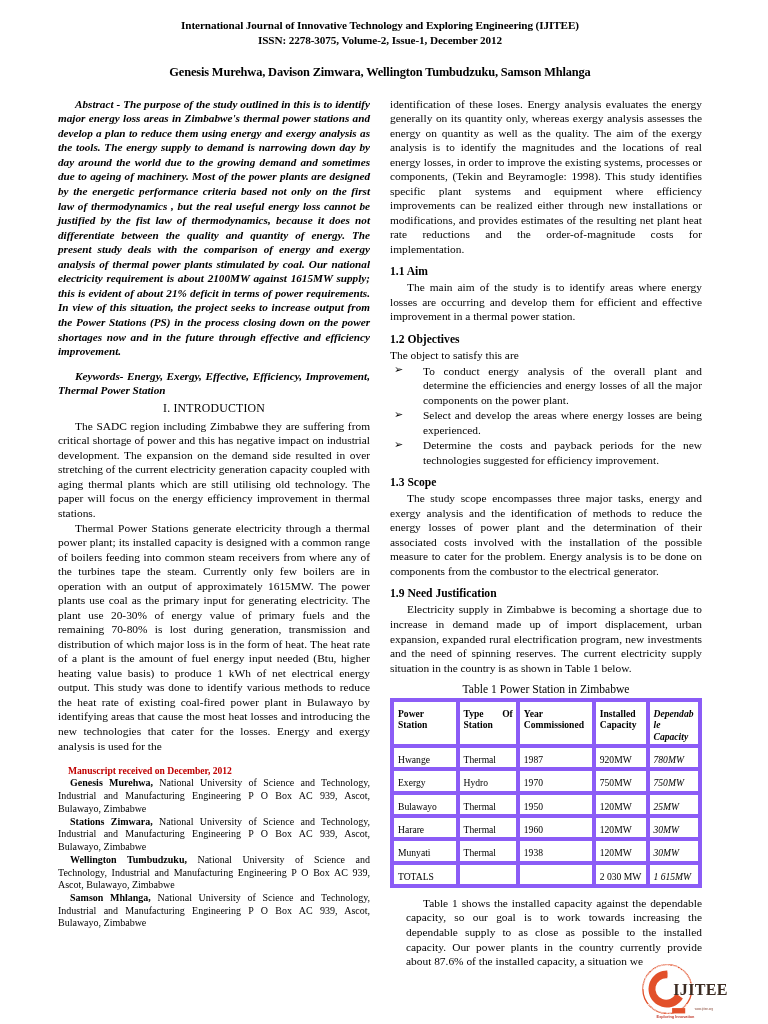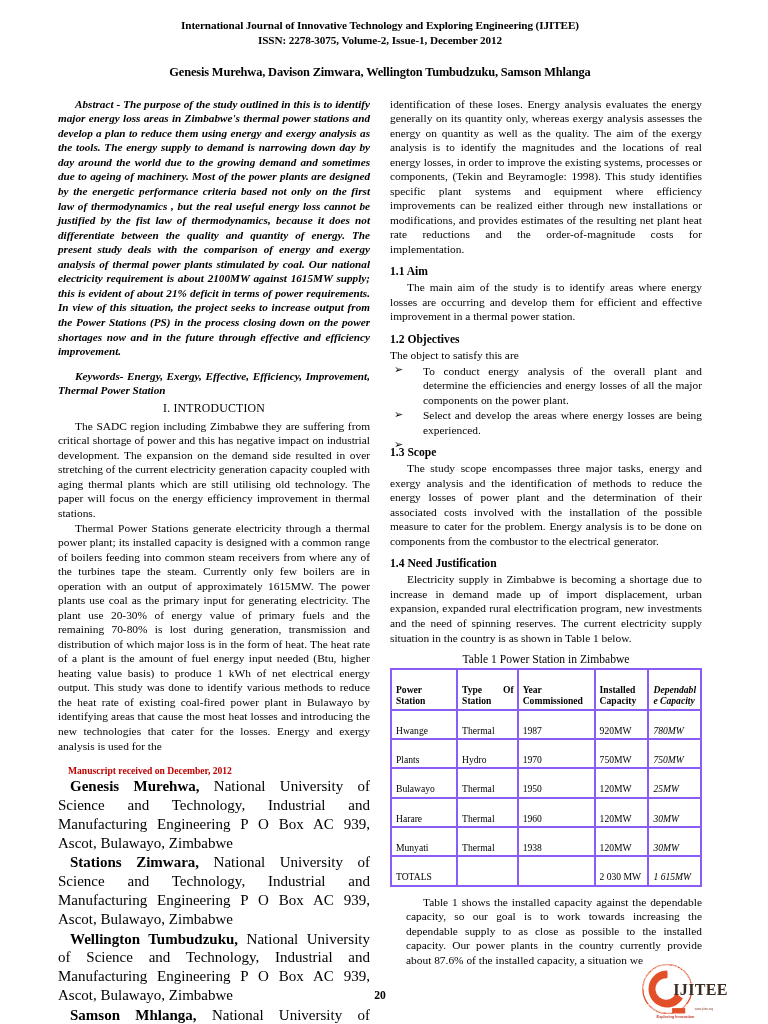--- a/index.html
+++ b/index.html
@@ -137,21 +137,21 @@
   }
   .manuscript-note {
     color: #c00000;
     font-weight: bold;
     font-size: 9.6px;
     text-indent: 10px;
     line-height: 1.24;
     text-align: left;
   }
   .affil {
-    font-size: 15px;
+    font-size: 10px;
     line-height: 1.26;
     text-indent: 12px;
     text-align: justify;
     margin-top: 0.5px;
   }
   .affil b {
     font-weight: bold;
   }
 
   
@@ -160,24 +160,24 @@
     font-size: 11.6px;
     margin: 8px 0 2px 0;
   }
   table.ps-table {
     border-collapse: collapse;
     width: 100%;
     table-layout: fixed;
   }
   table.ps-table th,
   table.ps-table td {
-    border: 2px solid #8b5cf6;
+    border: 4px solid #8b5cf6;
     font-size: 9.6px;
     line-height: 1.18;
-    padding: 14px 3px 2px 4px;
+    padding: 6px 3px 2px 4px;
     text-align: left;
     vertical-align: top;
     word-wrap: break-word;
   }
   table.ps-table th {
     font-weight: bold;
   }
   table.ps-table .c0 { width: 21.5%; }
   table.ps-table .c1 { width: 19.5%; }
   table.ps-table .c2 { width: 25.5%; }
@@ -267,27 +267,28 @@
         <li>
           <span class="bullet">➢</span>
           <span>To conduct energy analysis of the overall plant and determine the efficiencies and energy losses of all the major components on the power plant.</span>
         </li>
         <li>
           <span class="bullet">➢</span>
           <span>Select and develop the areas where energy losses are being experienced.</span>
         </li>
         <li>
           <span class="bullet">➢</span>
+          <span>Determine the costs and payback periods for the new technologies suggested for efficiency improvement.</span>
         </li>
       </ul>
 
       <div class="sec-head-num">1.3   Scope</div>
       <p class="body-p">The study scope encompasses three major tasks, energy and exergy analysis and the identification of methods to reduce the energy losses of power plant and the determination of their associated costs involved with the installation of the possible measure to cater for the problem. Energy analysis is to be done on components from the combustor to the electrical generator.</p>
 
-      <div class="sec-head-num">1.4  Need Justification</div>
+      <div class="sec-head-num">1.9  Need Justification</div>
       <p class="body-p">Electricity supply in Zimbabwe is becoming a shortage due to increase in demand made up of import displacement, urban expansion, expanded rural electrification program, new investments and the need of spinning reserves. The current electricity supply situation in the country is as shown in Table 1 below.</p>
 
       <div class="table-caption">Table 1 Power Station in Zimbabwe</div>
       <table class="ps-table">
         <thead>
           <tr>
             <th class="c0">Power Station</th>
             <th class="c1">Type Of Station</th>
             <th class="c2">Year Commissioned</th>
             <th class="c3">Installed Capacity</th>
@@ -296,21 +297,21 @@
         </thead>
         <tbody>
           <tr>
             <td class="c0">Hwange</td>
             <td class="c1">Thermal</td>
             <td class="c2">1987</td>
             <td class="c3">920MW</td>
             <td class="c4">780MW</td>
           </tr>
           <tr>
-            <td class="c0">Plants</td>
+            <td class="c0">Exergy</td>
             <td class="c1">Hydro</td>
             <td class="c2">1970</td>
             <td class="c3">750MW</td>
             <td class="c4">750MW</td>
           </tr>
           <tr>
             <td class="c0">Bulawayo</td>
             <td class="c1">Thermal</td>
             <td class="c2">1950</td>
             <td class="c3">120MW</td>
@@ -338,21 +339,20 @@
             <td class="c4">1 615MW</td>
           </tr>
         </tbody>
       </table>
 
       <p class="body-p post-table">Table 1 shows the installed capacity against the dependable capacity, so our goal is to work towards increasing the dependable supply to as close as possible to the installed capacity. Our power plants in the country currently provide about 87.6% of the installed capacity, a situation we</p>
 
     </div>
   </div>
 
-  <div class="page-number">20</div>
 
   <div class="logo">
     <svg viewBox="0 0 170 104" width="102" height="62">
       <defs>
         <path id="arcTop" d="M 14 52 A 38 38 0 0 1 90 52" fill="none"></path>
         <path id="arcBot" d="M 90 52 A 38 38 0 0 1 14 52" fill="none"></path>
       </defs>
 
       <circle cx="52" cy="52" r="41" fill="none" stroke="#e2502a" stroke-width="2.2"></circle>
 

